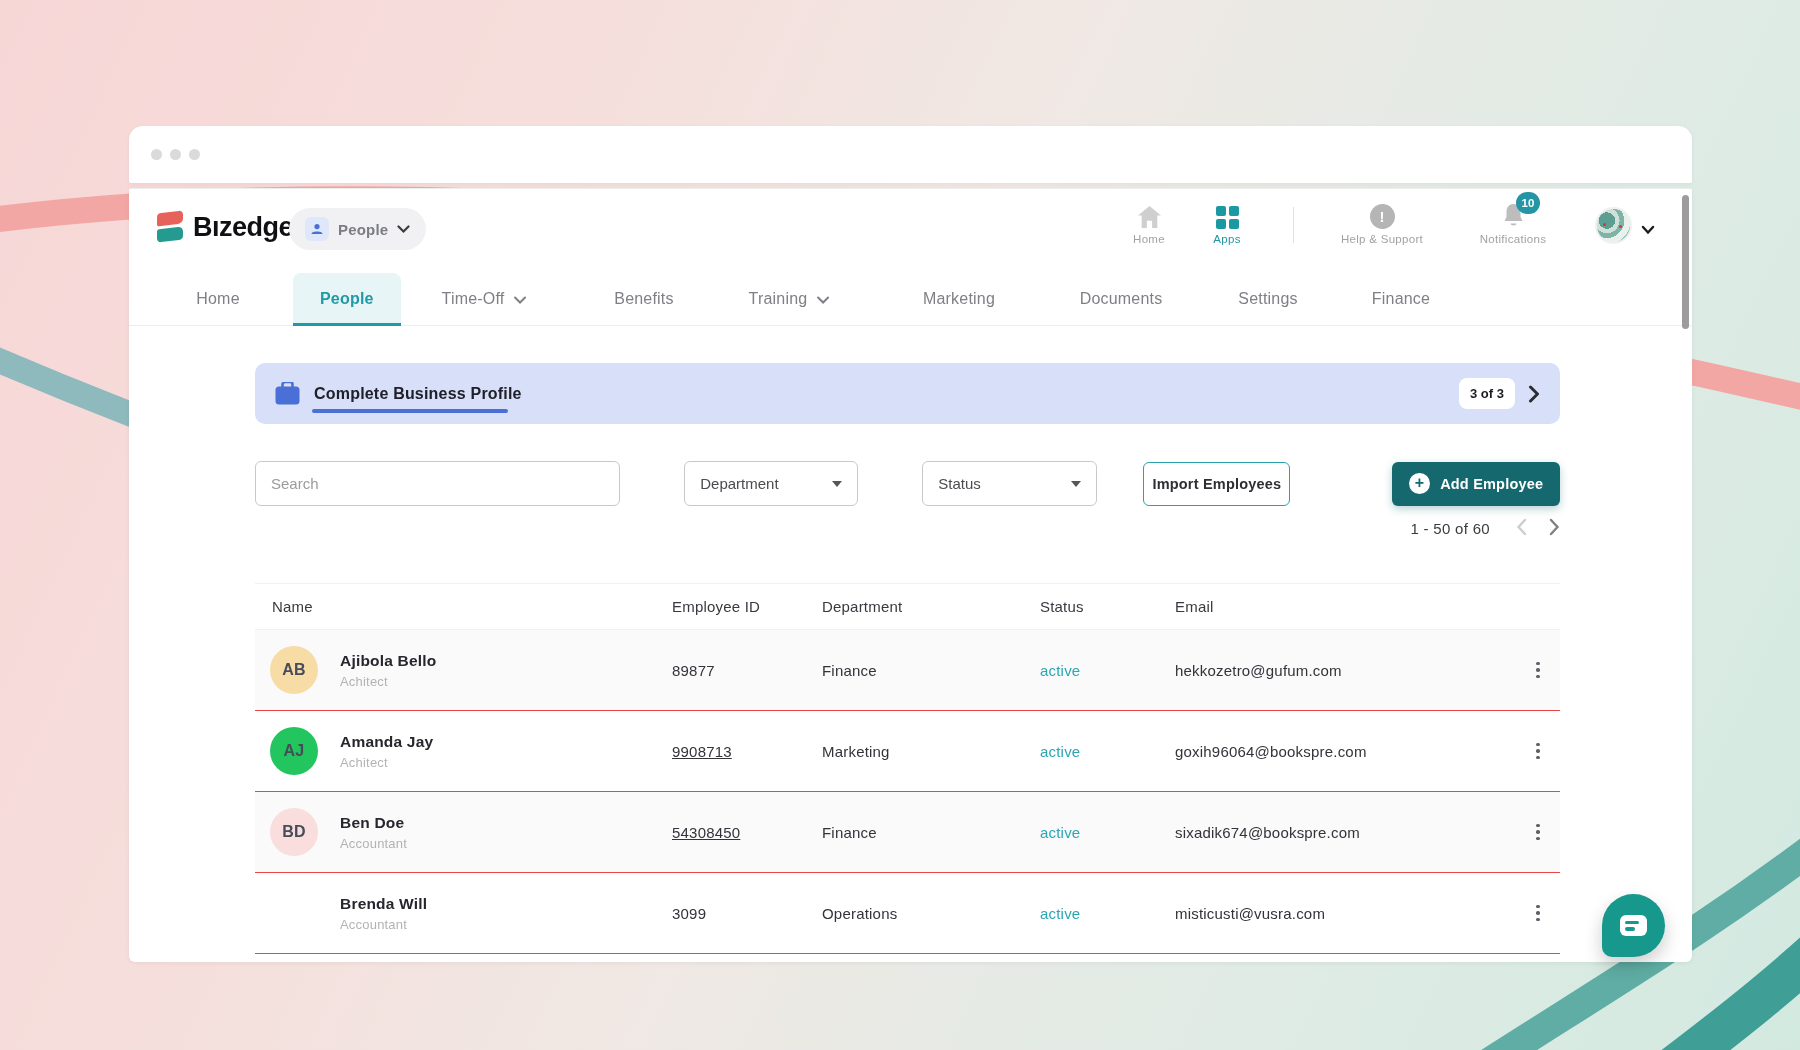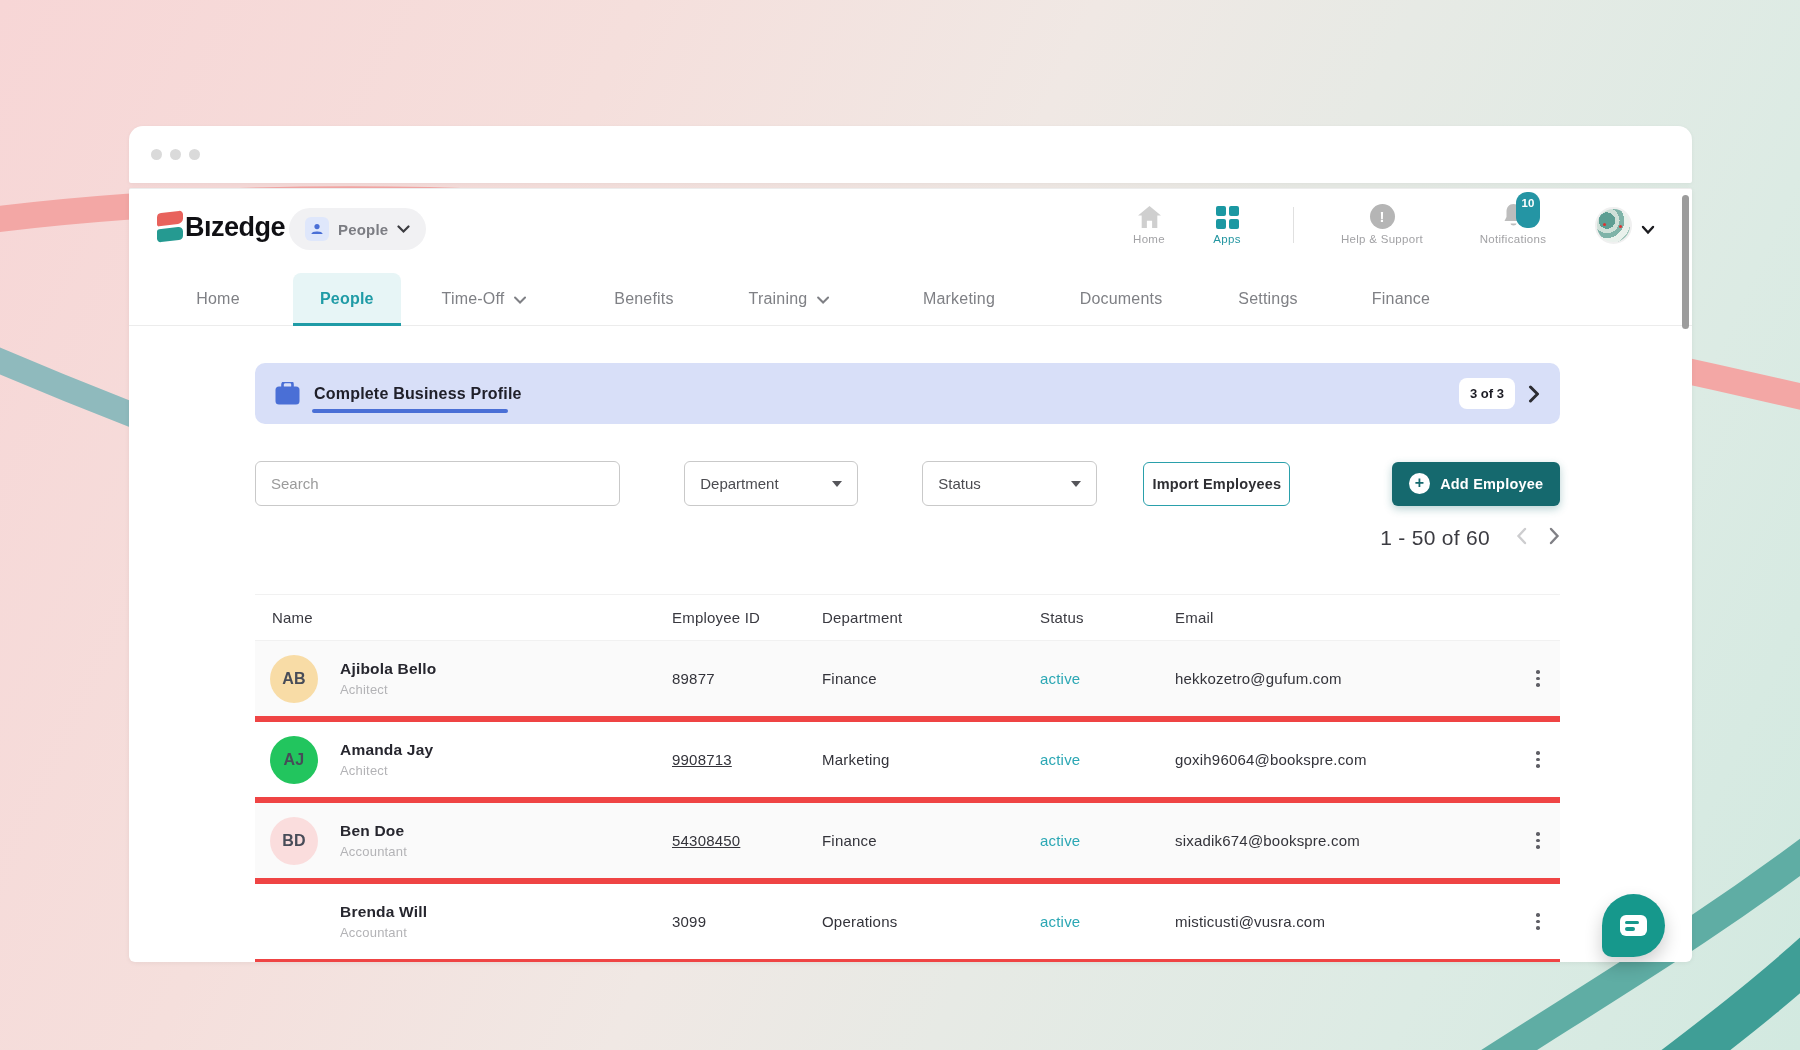--- a/index.html
+++ b/index.html
@@ -13,38 +13,38 @@
     border-radius:14px 14px 2px 2px; z-index:1; box-shadow:0 1px 4px rgba(0,0,0,.05); }
   .dots { position:absolute; left:22px; top:23px; display:flex; gap:8px; }
   .dot { width:11px; height:11px; border-radius:50%; background:#dadada; }
 
   .content { position:absolute; left:129px; top:188px; width:1563px; height:774px; background:#fff;
     border-radius:2px 2px 6px 6px; z-index:1; overflow:hidden; box-shadow:0 1px 5px rgba(0,0,0,.06);
     border-top:1px solid #ededed; }
 
   
   .app-header { position:relative; height:84px; }
-  .logo { position:absolute; left:28px; top:22px; display:flex; align-items:center; gap:1px; cursor:pointer; }
+  .logo { position:absolute; left:28px; top:22px; display:flex; align-items:center; gap:9px; cursor:pointer; }
   .logo-mark { position:relative; width:27px; height:33px; }
   .logo-mark .lm-top { position:absolute; left:0; top:1px; width:26px; height:13px; background:#e8625c; border-radius:4px 4px 5px 2px; transform:skewY(-7deg); }
   .logo-mark .lm-bot { position:absolute; left:0; top:17px; width:26px; height:13px; background:#259a91; border-radius:2px 5px 4px 4px; transform:skewY(-7deg); }
   .logo-text { font-size:27px; font-weight:bold; color:#101014; letter-spacing:-0.5px; }
 
   .workspace-pill { position:absolute; left:160px; top:19px; height:42px; background:#f1f1f3; border-radius:21px;
     display:flex; align-items:center; gap:9px; padding:0 16px; cursor:pointer; }
   .pill-ic { width:24px; height:24px; background:#dfe7fb; border-radius:6px; display:flex; align-items:center; justify-content:center; }
   .pill-label { font-size:15px; font-weight:bold; color:#7c7d83; letter-spacing:.2px; }
 
   .h-action { position:absolute; top:13px; transform:translateX(-50%); text-align:center; cursor:pointer; width:110px; }
   .h-action .ic { height:27px; display:flex; align-items:flex-end; justify-content:center; position:relative; }
   .h-action .lbl { font-size:11.5px; color:#a2a2a5; margin-top:4px; letter-spacing:.3px; white-space:nowrap; }
   .h-action.apps .lbl { color:#2496a1; }
   .h-divider { position:absolute; left:1164px; top:18px; width:1px; height:36px; background:#e0e0e0; }
   .help-circle { width:25px; height:25px; border-radius:50%; background:#b5b5b5; color:#fff; font-weight:bold; font-size:15px; line-height:25px; text-align:center; }
-  .badge { position:absolute; top:-10px; right:28px; min-width:24px; height:36px; border-radius:11px; background:#2495a4;
+  .badge { position:absolute; top:-10px; right:28px; min-width:24px; height:22px; border-radius:11px; background:#2495a4;
     color:#fff; font-size:11.5px; font-weight:bold; line-height:22px; text-align:center; padding:0 4px; }
   .avatar-btn { position:absolute; left:1466px; top:18px; width:37px; height:37px; border-radius:50%; cursor:pointer;
     border:2px solid #f0f0f0;
     background:radial-gradient(circle at 30% 35%, #5d9e93 0 26%, #cfe0d8 26% 40%, #7fb3a8 40% 55%, #e9f1ec 55% 75%, #9cc3b8 75% 100%); }
   .avatar-btn::after { content:""; position:absolute; left:6px; top:14px; width:3px; height:3px; border-radius:50%; background:#d33; box-shadow:16px 2px 0 #d33; }
   .avatar-caret { position:absolute; left:1512px; top:32px; cursor:pointer; }
 
   
   .tabs { position:relative; height:53px; border-bottom:1px solid #ececec; }
   .tab { position:absolute; transform:translateX(-50%); line-height:52px; font-size:16px; color:#7f8085;
@@ -74,30 +74,30 @@
   .sel-dept { width:177px; margin-left:18px; }
   .sel-status { width:178px; margin-left:18px; }
   .btn-import { margin-left:auto; width:150px; height:44px; background:#fff; border:1.5px solid #2aa0ab; border-radius:6px;
     font-size:14.5px; font-weight:bold; color:#2f2f33; letter-spacing:.2px; cursor:pointer; font-family:inherit; }
   .btn-add { margin-left:56px; width:171px; height:44px; background:#15696e; border:none; border-radius:6px;
     display:flex; align-items:center; justify-content:center; gap:10px; cursor:pointer;
     font-size:14.5px; font-weight:bold; color:#fff; letter-spacing:.2px; font-family:inherit; box-shadow:0 3px 8px rgba(21,105,110,.3); }
   .plus-circle { width:21px; height:21px; border-radius:50%; background:#fff; color:#15696e; font-size:16px; font-weight:bold;
     line-height:20px; text-align:center; }
 
-  .pagination { margin-top:20px; display:flex; justify-content:flex-end; align-items:center; font-size:21px; color:#3b3b41; letter-spacing:.3px; }
+  .pagination { margin-top:12px; display:flex; justify-content:flex-end; align-items:center; font-size:15px; color:#3b3b41; letter-spacing:.3px; }
   .pg-prev { margin-left:26px; cursor:pointer; }
   .pg-next { margin-left:22px; cursor:pointer; }
 
   
   .table { margin-top:44px; }
   .thead, .trow { display:grid; grid-template-columns:417px 150px 218px 135px 1fr 44px; align-items:center; }
   .thead { height:47px; border-top:1px solid #f1f1f1; border-bottom:1px solid #f1f1f1; color:#393940; font-size:15px; letter-spacing:.2px; }
   .thead .hc:first-child { padding-left:17px; }
-  .trow { height:81px; border-bottom:6px solid #ef4444; cursor:pointer; }
+  .trow { height:81px; border-bottom:1px solid #ef4444; cursor:pointer; }
   .trow:nth-child(odd) { background:#fafafa; }
   .name-cell { display:flex; align-items:center; gap:22px; padding-left:15px; }
   .avatar { width:48px; height:48px; border-radius:50%; display:flex; align-items:center; justify-content:center;
     font-size:16px; font-weight:bold; color:#474c58; letter-spacing:.3px; }
   .ename { font-size:15.5px; font-weight:bold; color:#26262e; letter-spacing:.2px; }
   .erole { font-size:13px; color:#b3b3b6; margin-top:4px; letter-spacing:.2px; }
   .cell { font-size:15px; color:#33333a; letter-spacing:.2px; }
   .cell.u { text-decoration:underline; }
   .cell.status { color:#2ba7b4; }
   .menu-cell { display:flex; justify-content:center; }

